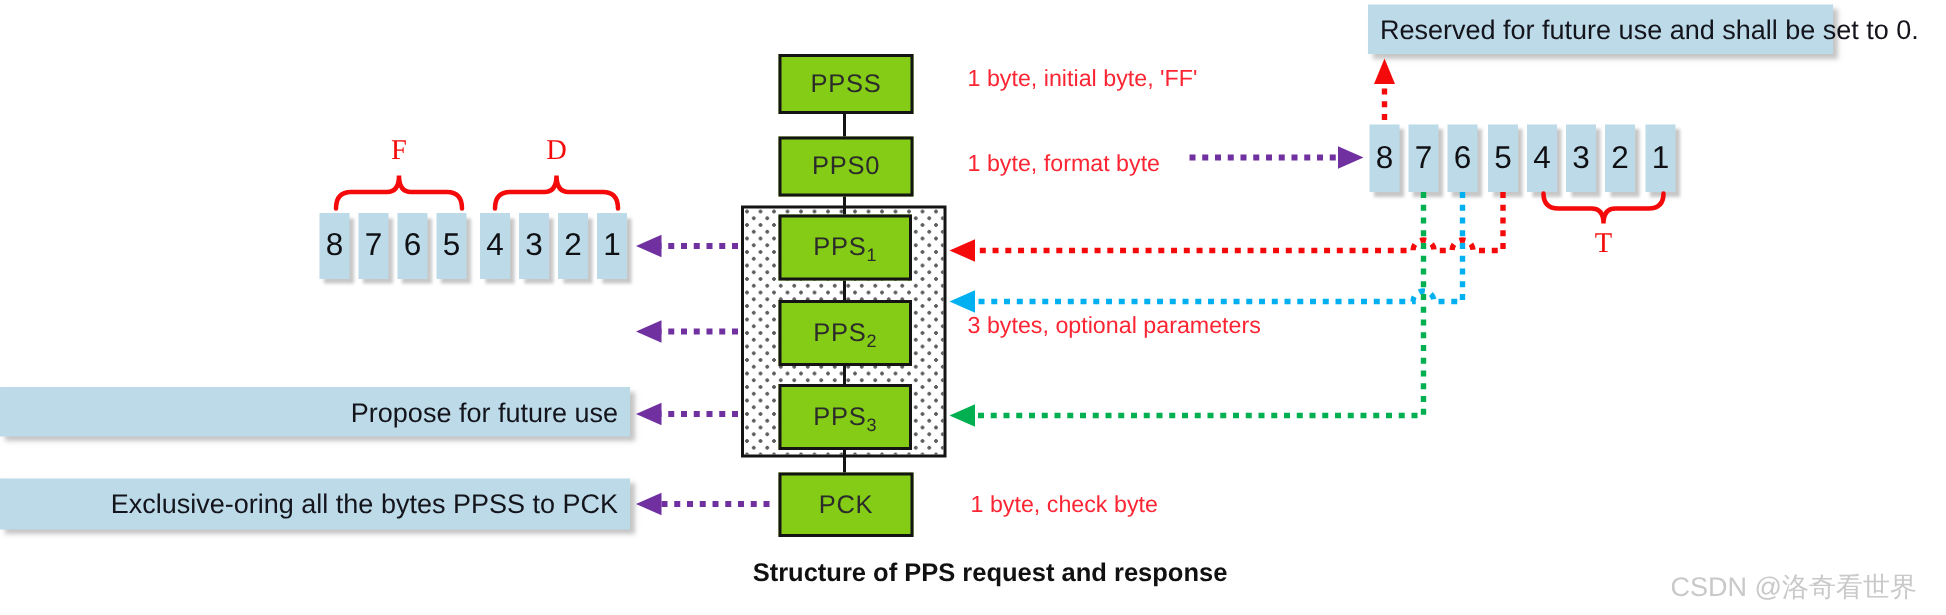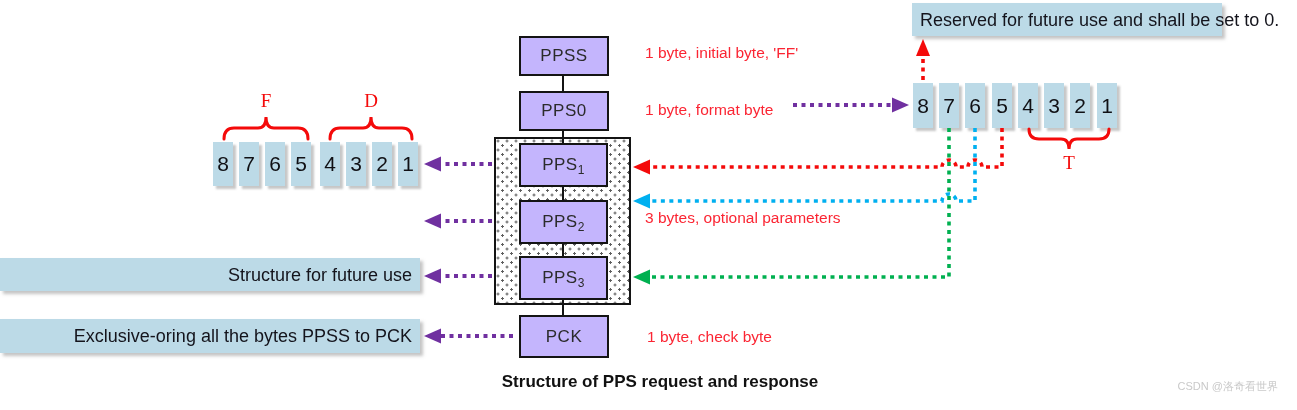--- a/index.html
+++ b/index.html
@@ -2,21 +2,21 @@
 <html><head>
 <meta charset="utf-8">
 <style>
   html,body{margin:0;padding:0;background:#fff;}
   #canvas{
     position:relative;width:1297px;height:410px;background:#fff;overflow:hidden;
     font-family:"Liberation Sans", sans-serif;
   }
   
   .node{
-    position:absolute;left:519px;width:90px;height:40px;background:#c4b5fd;
+    position:absolute;left:519px;width:90px;height:40px;background:#84cc16;
     border:2px solid #141414;box-sizing:border-box;
     display:flex;align-items:center;justify-content:center;
     font-size:17px;color:#2b2b2b;letter-spacing:.5px;
   }
   .node.inner{width:89px;height:44px;border-width:2.5px;}
   .node sub{font-size:12px;vertical-align:-4px;line-height:0;}
   .connector{position:absolute;left:562px;width:2.4px;background:#141414;}
   .dotbox{
     position:absolute;left:494px;top:137px;width:137px;height:168px;box-sizing:border-box;
     border:2px solid #141414;background-color:#fff;
@@ -37,21 +37,21 @@
     display:flex;flex-direction:column;justify-content:center;align-items:flex-end;
     font-size:18px;color:#14141c;line-height:26px;box-sizing:border-box;
     padding:0 8px;white-space:nowrap;
   }
   .note.left-align{align-items:flex-start;}
   .red-label{position:absolute;font-size:15.5px;color:#fb2533;white-space:nowrap;}
   .brace-label{position:absolute;font-family:"Liberation Serif", serif;font-size:19px;color:#f40a0a;text-align:center;width:24px;}
   .caption{position:absolute;left:450px;top:372px;width:420px;text-align:center;
     font-size:17px;font-weight:bold;color:#111;}
   .watermark{position:absolute;left:1050px;top:379px;width:228px;text-align:right;
-    font-size:11px;color:#c9c9c9;}
+    font-size:18px;color:#c9c9c9;}
   svg.overlay{position:absolute;left:0;top:0;pointer-events:none;}
 </style>
 </head>
 <body>
 
 <div id="canvas">
 
   <div class="node" style="top:36px;">PPSS</div>
   <div class="node" style="top:91px;">PPS0</div>
 
@@ -97,21 +97,21 @@
   <div class="bit" style="left:965px;top:83px;height:45px;">6</div>
   <div class="bit" style="left:992px;top:83px;height:45px;">5</div>
   <div class="bit" style="left:1018px;top:83px;height:45px;">4</div>
   <div class="bit" style="left:1044px;top:83px;height:45px;">3</div>
   <div class="bit" style="left:1070px;top:83px;height:45px;">2</div>
   <div class="bit" style="left:1097px;top:83px;height:45px;">1</div>
 
   <div class="brace-label" style="left:1057px;top:152px;">T</div>
 
   <div class="note" style="left:0;top:258px;width:420px;height:33px;">
-    <span>Structure for future use</span>
+    <span>Propose for future use</span>
   </div>
   <div class="note" style="left:0;top:319px;width:420px;height:34px;">
     <span>Exclusive-oring all the bytes PPSS to PCK</span>
   </div>
   <div class="note left-align" style="left:912px;top:3px;width:310px;height:33px;font-size:18px;">
     <span>Reserved for future use and shall be set to 0.</span>
   </div>
 
   <div class="caption">Structure of PPS request and response</div>
   <div class="watermark">CSDN @洛奇看世界</div>

